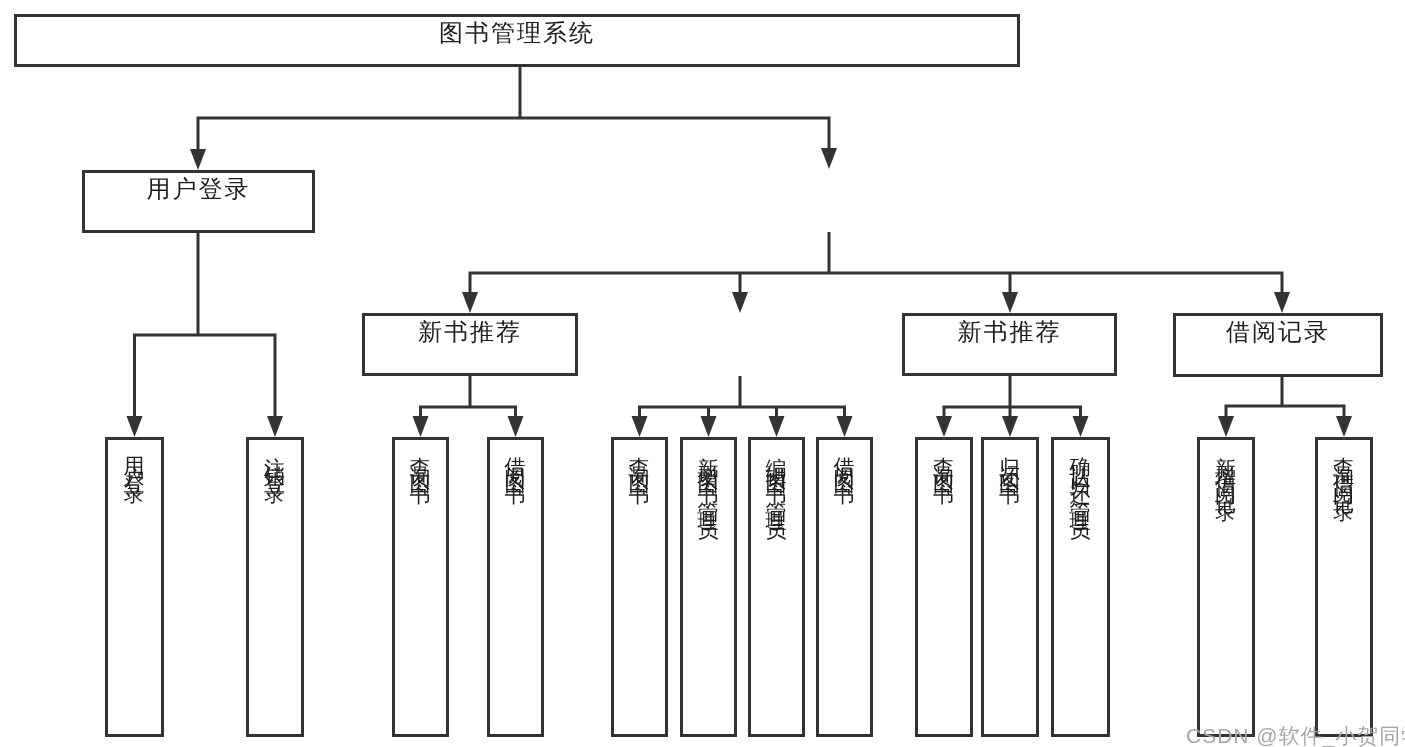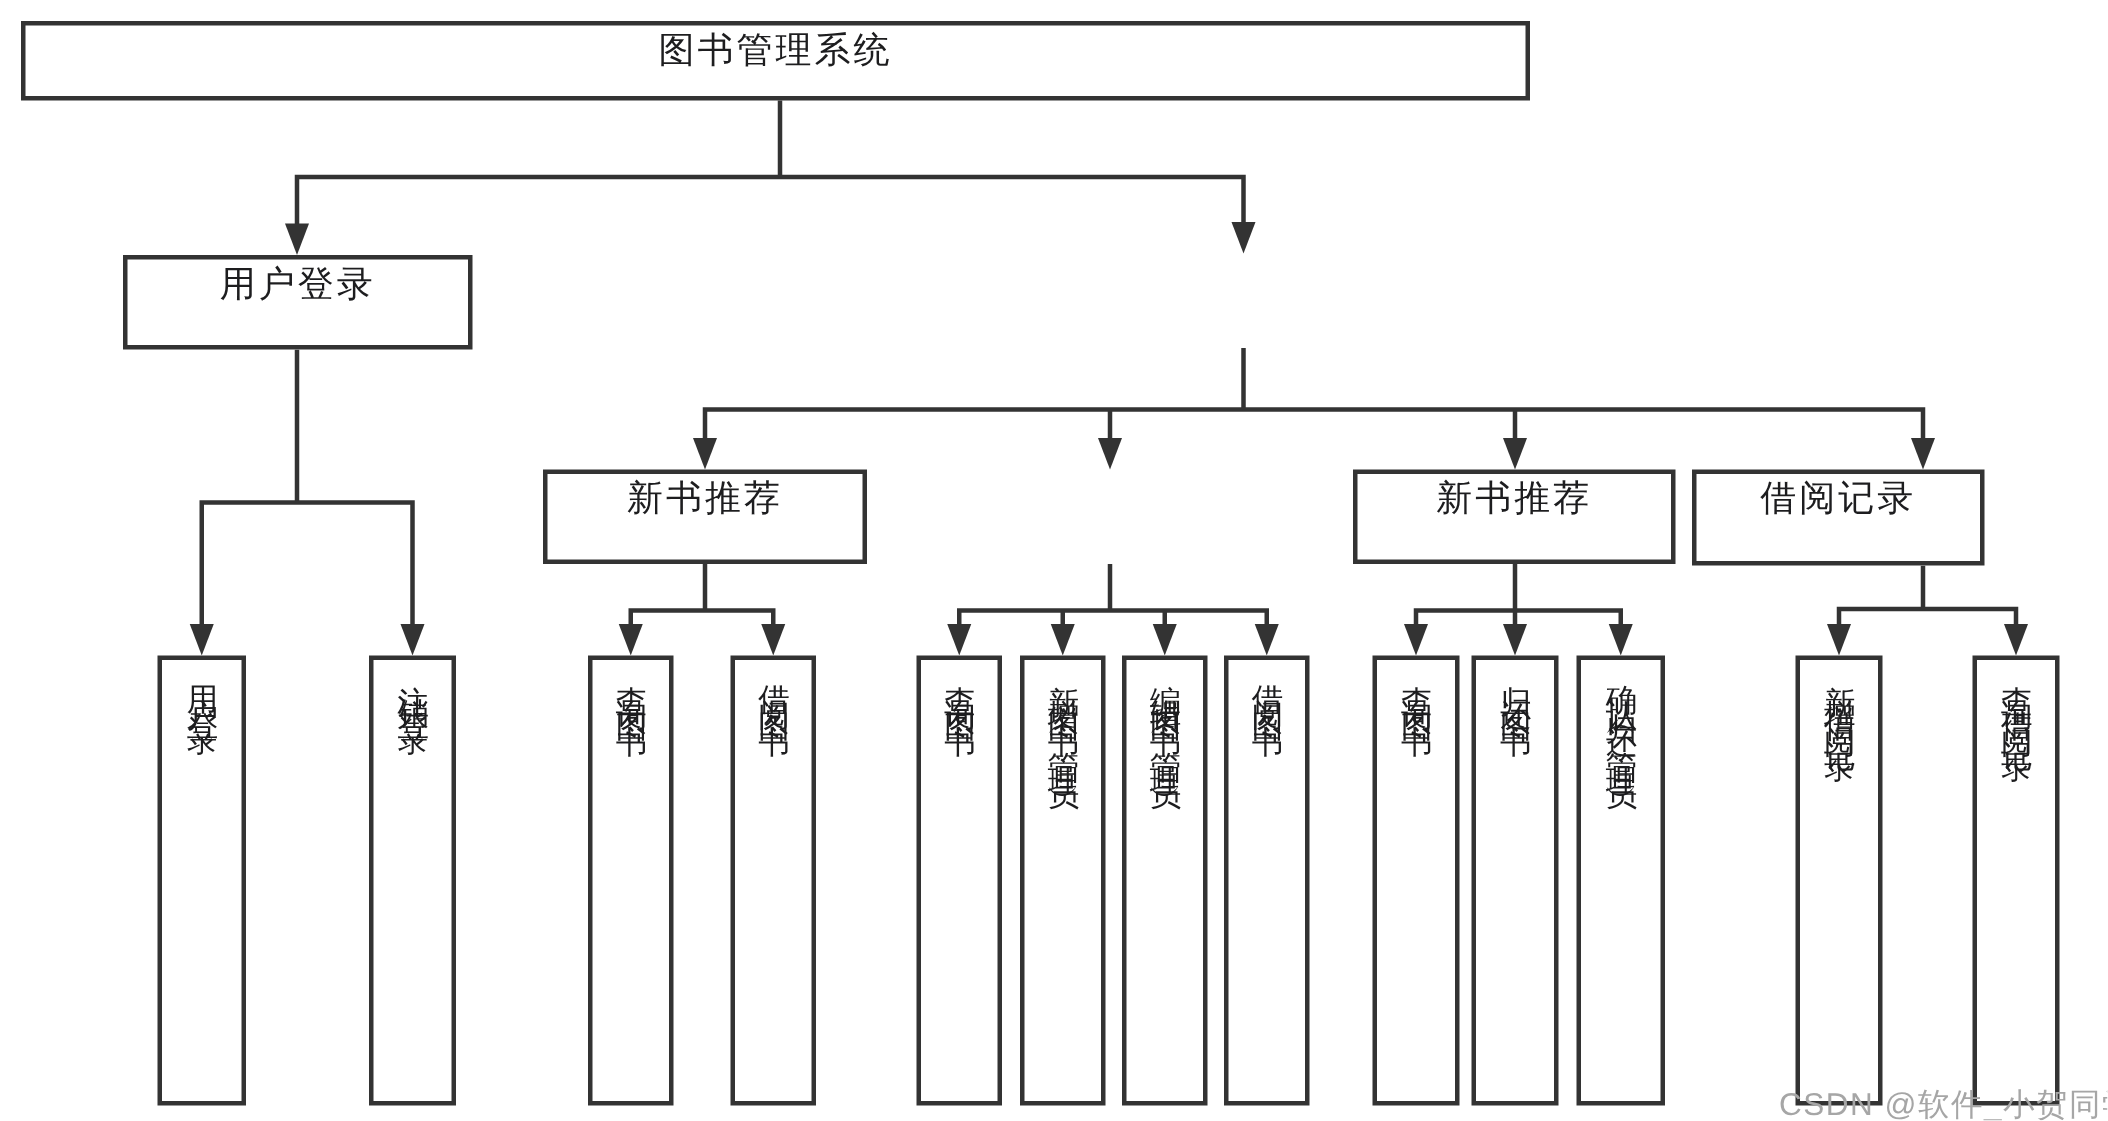--- a/index.html
+++ b/index.html
@@ -108,21 +108,21 @@
   <div class="node hnode" style="left:82px; top:170px; width:233px; height:63px;">
     <span>用户登录</span>
   </div>
 
   <div class="node hnode" style="left:362px; top:313px; width:216px; height:63px;">
     <span>新书推荐</span>
   </div>
   <div class="node hnode" style="left:902px; top:313px; width:215px; height:63px;">
     <span>新书推荐</span>
   </div>
-  <div class="node hnode" style="left:1128px; top:313px; width:195px; height:64px;">
+  <div class="node hnode" style="left:1173px; top:313px; width:210px; height:64px;">
     <span>借阅记录</span>
   </div>
 
   <div class="node vnode" style="left:105px; top:437px; width:59px; height:300px;">
     <span>用户登录</span>
   </div>
   <div class="node vnode" style="left:246px; top:437px; width:58px; height:300px;">
     <span>注销登录</span>
   </div>
 

